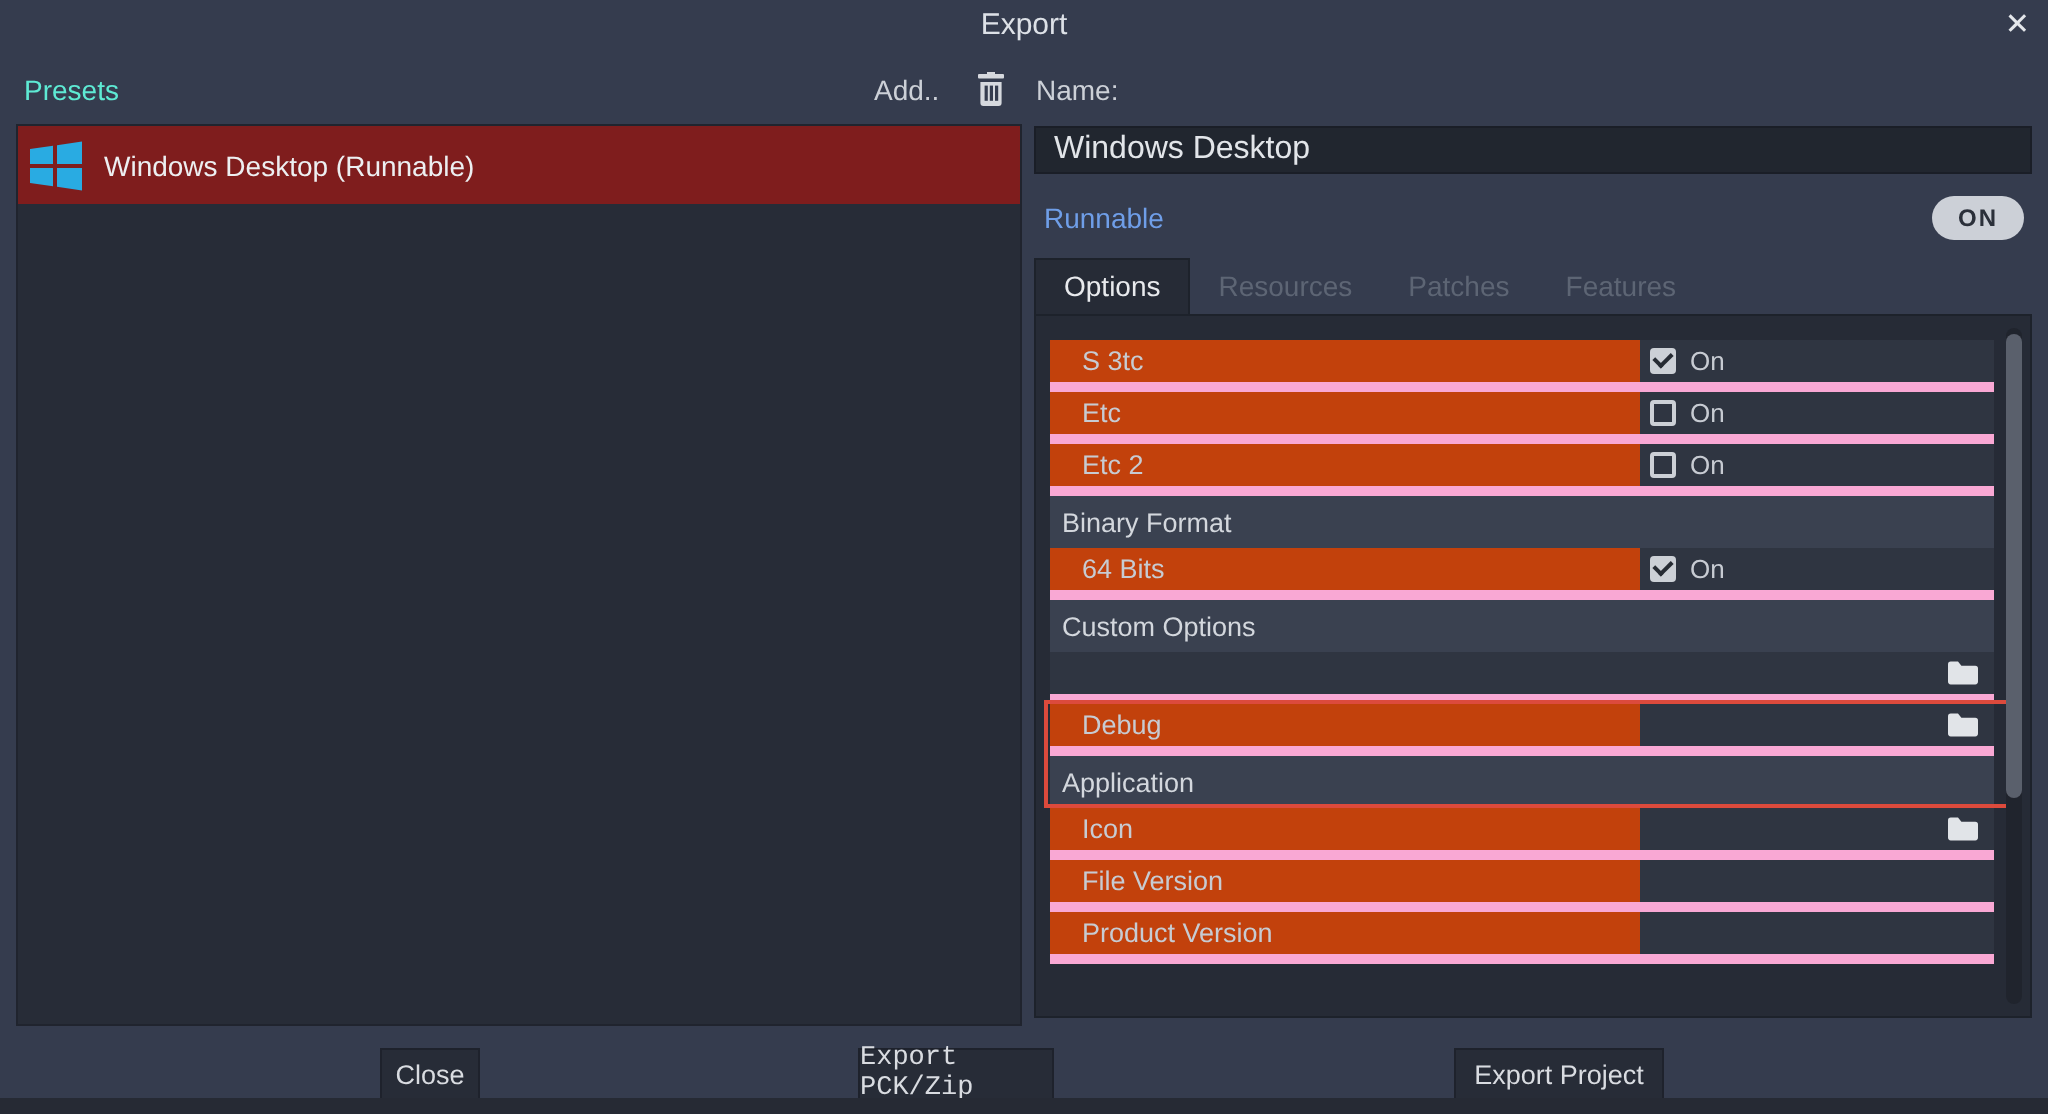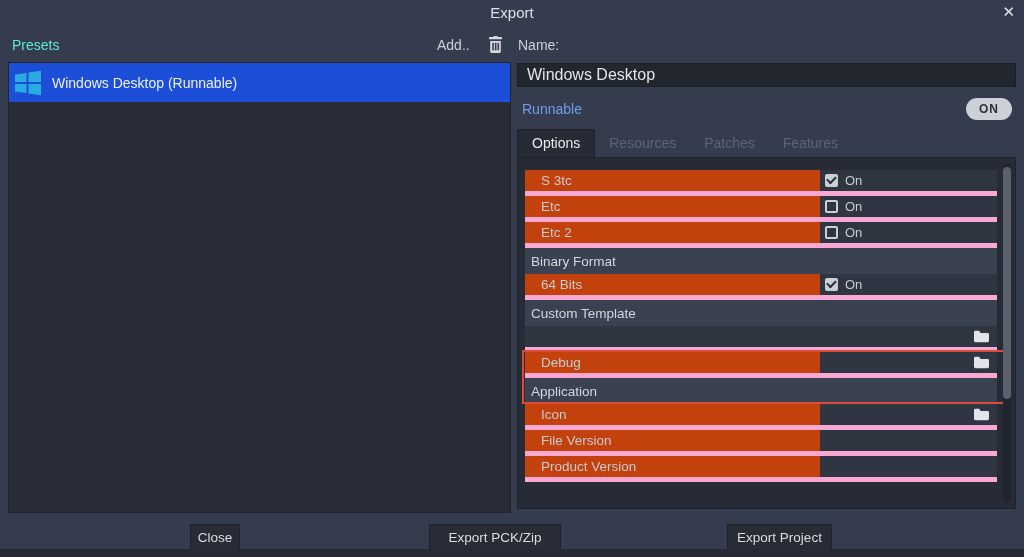--- a/index.html
+++ b/index.html
@@ -15,21 +15,21 @@
   .dlg-close { position:absolute; top:3px; right:9px; font-size:15px; font-weight:bold;
     color:#e4e7eb; cursor:pointer; }
 
   .hdr-presets { position:absolute; left:12px; top:37px; font-size:14px; color:#5eead4; }
   .hdr-add { position:absolute; left:437px; top:37px; font-size:14px; color:#ccd0d7; cursor:pointer; }
   .hdr-trash { position:absolute; left:487px; top:36px; width:17px; height:18px; cursor:pointer; }
   .hdr-name { position:absolute; left:518px; top:37px; font-size:14px; color:#ccd0d7; }
 
   .presets-panel { position:absolute; left:8px; top:62px; width:503px; height:451px;
     background:#272c37; border:1px solid #20242e; }
-  .preset-item { height:39px; background:#1d4ed8; display:flex; align-items:center;
+  .preset-item { height:39px; background:#7f1d1d; display:flex; align-items:center;
     padding-left:3px; cursor:pointer; }
   .preset-item .win-ico { width:32px; height:32px; flex:0 0 32px; }
   .preset-item .plabel { font-size:14px; color:#edeff1; margin-left:8px; }
 
   .name-input { position:absolute; left:517px; top:63px; width:499px; height:24px;
     background:#21262f; border:1px solid #1a1e27; font-size:16px; color:#e2e5e9;
     padding:0 0 0 9px; outline:none;
     font-family:"Liberation Sans","DejaVu Sans",sans-serif; }
   .runnable-lbl { position:absolute; left:522px; top:101px; font-size:14px; color:#6f9ee8; }
   .on-toggle { position:absolute; left:966px; top:98px; width:46px; height:22px;
@@ -67,21 +67,21 @@
   .scrollbar { position:absolute; right:4px; top:6px; width:8px; height:338px;
     background:#20242d; border-radius:4px; }
   .scroll-thumb { position:absolute; top:3px; left:0; width:8px; height:232px;
     background:#5a606c; border-radius:4px; cursor:pointer; }
 
   .footer-btn { position:absolute; top:524px; height:26px; background:#272c37;
     border:1px solid #1e222c; color:#d9dce1; font-size:13.5px;
     display:flex; align-items:center; justify-content:center; cursor:pointer;
     font-family:"Liberation Sans","DejaVu Sans",sans-serif; }
   .btn-close { left:190px; width:50px; }
-  .btn-pck { left:429px; width:132px; }
+  .btn-pck { left:429px; width:98px;font-family:Liberation Mono, monospace; }
   .btn-project { left:727px; width:105px; }
 
   .bottom-strip { position:absolute; left:0; top:549px; width:1024px; height:8px;
     background:#262a34; }
 </style>
 </head>
 <body>
 
 <div class="dlg-title">Export</div>
 <div class="dlg-close">✕</div>
@@ -149,21 +149,21 @@
         <span class="lbl">Binary Format</span>
       </div>
       <div class="opt-row item">
         <span class="lbl">64 Bits</span>
         <span class="val">
           <span class="cb checked"></span>
           <span class="on-text">On</span>
         </span>
       </div>
       <div class="opt-row header">
-        <span class="lbl">Custom Template</span>
+        <span class="lbl">Custom Options</span>
       </div>
       <div class="opt-row item">
         <span class="val right">
           <svg class="folder-ico" viewBox="0 0 15 13">
             <path fill="#e1e4e8" d="M0 2.2 Q0 0.8 1.4 0.8 h3.6 l1.7 2.1 h6.9 Q15 2.9 15 4.3 v6.5 q0 1.4 -1.4 1.4 h-12.2 Q0 12.2 0 10.8 Z"></path>
           </svg>
         </span>
       </div>
       <div class="opt-row item">
         <span class="lbl">Debug</span>

